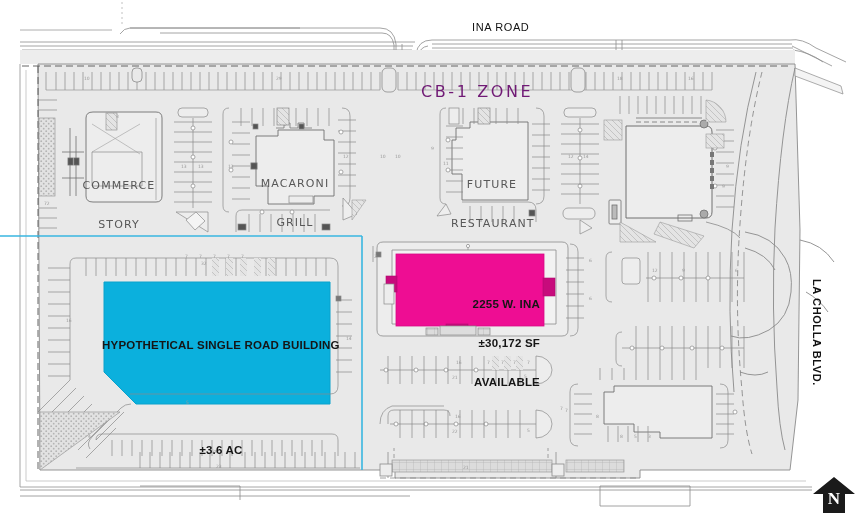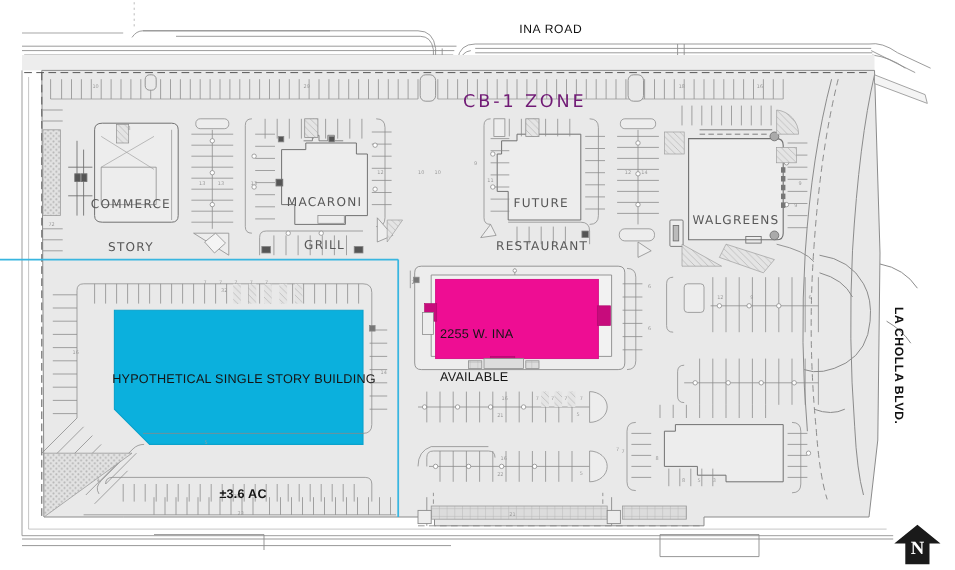--- a/index.html
+++ b/index.html
@@ -31,22 +31,22 @@
     letter-spacing: 0.2px;
   }
   .road-label {
     font-size: 11px;
     font-weight: normal;
     letter-spacing: 0.6px;
     color: #111;
   }
   .bldg-label {
     font-size: 11.5px;
-    font-weight: normal;
-    text-align: left;
+    font-weight: bold;
+    text-align: right;
     line-height: 13px;
     color: #151515;
   }
   .arch-label {
     font-size: 11px;
     font-weight: normal;
     text-align: center;
     line-height: 13px;
     color: #585858;
     font-family: "DejaVu Sans", sans-serif;
@@ -834,33 +834,31 @@
   <div class="txt arch-label" style="left:451px; top:152px; width:82px;">
     <div>FUTURE</div>
     <div>RESTAURANT</div>
   </div>
 
   <div class="txt arch-label" style="left:255px; top:151px; width:80px;">
     <div>MACARONI</div>
     <div>GRILL</div>
   </div>
 
-  <div class="txt arch-label" style="left:627px; top:168px; width:84px;">
-    <div>WALGREENS</div>
-  </div>
 
 
   <div class="txt bldg-label" style="left:102px; top:313px; width:230px;">
-    <div>HYPOTHETICAL SINGLE STORY BUILDING</div>
+    <div>HYPOTHETICAL SINGLE ROAD BUILDING</div>
   </div>
 
   <div class="txt area-label" style="left:162px; top:444px; width:118px;">±3.6 AC</div>
 
   <div class="txt bldg-label" style="left:400px; top:272px; width:140px;">
     <div>2255 W. INA</div>
+    <div>±30,172 SF</div>
     <div>AVAILABLE</div>
   </div>
 
   <div id="north">
     <svg viewBox="0 0 44 38" width="44" height="38" xmlns="http://www.w3.org/2000/svg">
       <path d="M22 1 L43 18 H33 V37 H11 V18 H1 Z" fill="#1a1a1a"></path>
     </svg>
     <div class="nchar">N</div>
   </div>
 

